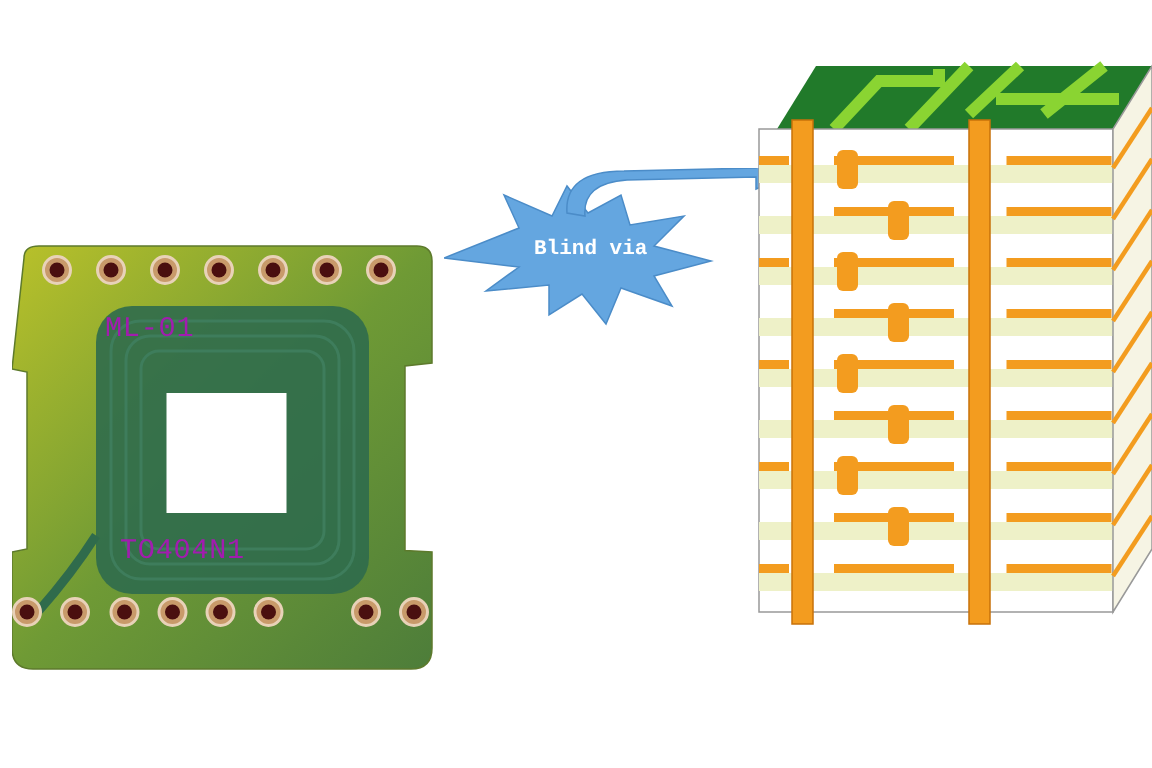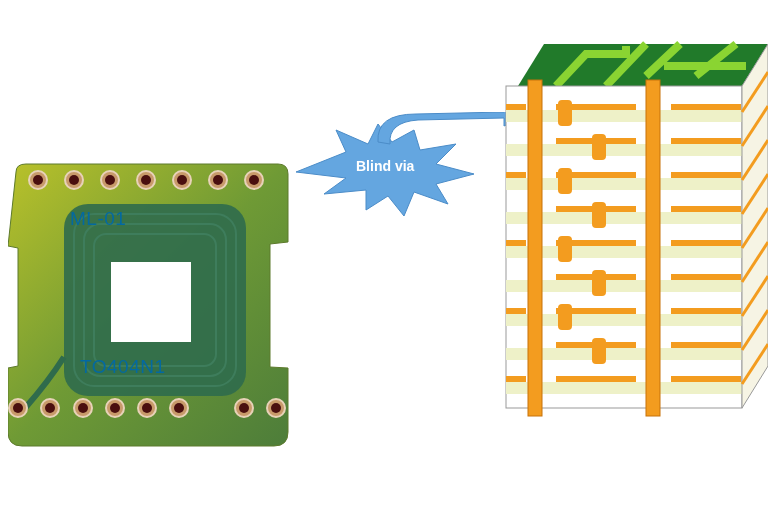--- a/index.html
+++ b/index.html
@@ -1,23 +1,23 @@
 <!DOCTYPE html>
 <html><head>
 <meta charset="utf-8">
 <style>
   html,body{margin:0;padding:0;background:#ffffff;}
   body{width:768px;height:512px;position:relative;overflow:hidden;font-family:"DejaVu Sans",sans-serif;}
   .abs{position:absolute;}
   
   #pcb{left:8px;top:162px;width:288px;height:290px;}
-  .pcb-label{position:absolute;color:#0369a1;font-family:Liberation Sans, sans-serif;font-size:19px;letter-spacing:0.5px;}
+  .pcb-label{position:absolute;color:#a21caf;font-family:Liberation Mono, monospace;font-size:19px;letter-spacing:0.5px;}
   
   #callout{left:296px;top:112px;width:240px;height:110px;}
-  #callout-text{position:absolute;left:356px;top:158px;color:#ffffff;font-weight:bold;font-size:14px;font-family:Liberation Sans, sans-serif;}
+  #callout-text{position:absolute;left:356px;top:158px;color:#ffffff;font-weight:bold;font-size:14px;font-family:Liberation Mono, monospace;}
   
   #stack{left:496px;top:36px;width:272px;height:384px;}
 </style>
 </head>
 <body>
 
 <svg id="pcb" class="abs" viewBox="0 0 288 290">
   <defs>
     <linearGradient id="pcbG" x1="0" y1="0" x2="1" y2="1">
       <stop offset="0" stop-color="#b9c12a"></stop>

